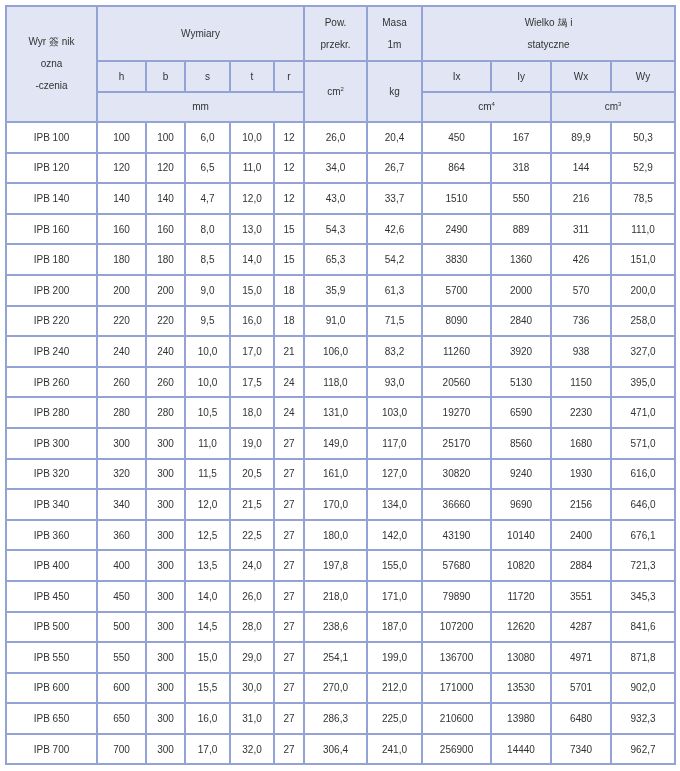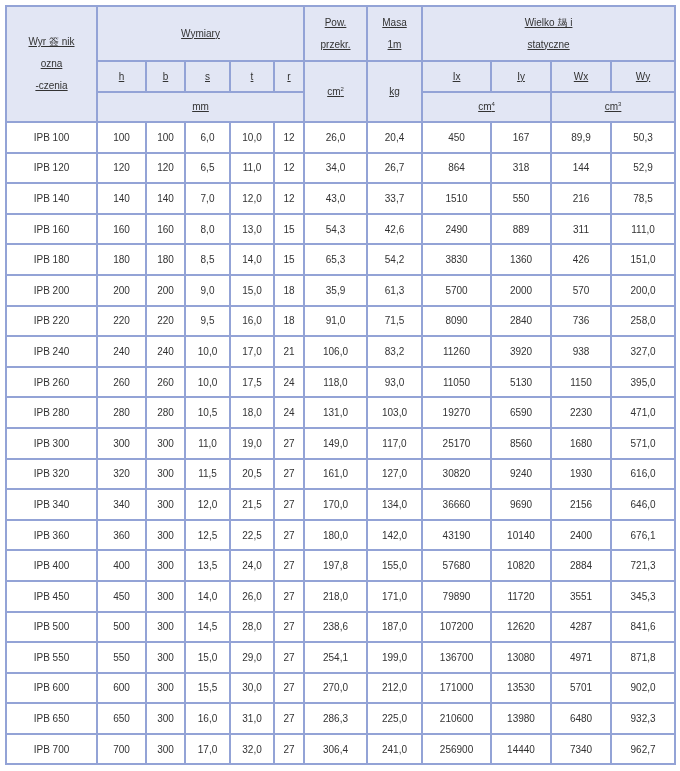--- a/index.html
+++ b/index.html
@@ -31,21 +31,20 @@
       vertical-align: middle;
       padding: 0;
       font-weight: normal;
       white-space: nowrap;
       overflow: hidden;
     }
     table.steel thead th {
       background: #e2e6f4;
       color: #333333;
       line-height: 22px;
-      text-decoration: underline;
     }
     table.steel tbody td {
       background: #ffffff;
       height: 28.6px;
     }
     .hrow1 th { height: 53px; }
     .hrow2 th { height: 29px; }
     .hrow3 th { height: 28px; }
     sup { font-size: 6px; vertical-align: 4px; line-height: 0; }
     .name-cell { padding-left: 2px; }
@@ -135,21 +134,21 @@
           <td>26,7</td>
           <td>864</td>
           <td>318</td>
           <td>144</td>
           <td>52,9</td>
         </tr>
         <tr>
           <td class="name-cell">IPB  140</td>
           <td>140</td>
           <td>140</td>
-          <td>7,0</td>
+          <td>4,7</td>
           <td>12,0</td>
           <td>12</td>
           <td>43,0</td>
           <td>33,7</td>
           <td>1510</td>
           <td>550</td>
           <td>216</td>
           <td>78,5</td>
         </tr>
         <tr>
@@ -224,21 +223,21 @@
         </tr>
         <tr>
           <td class="name-cell">IPB  260</td>
           <td>260</td>
           <td>260</td>
           <td>10,0</td>
           <td>17,5</td>
           <td>24</td>
           <td>118,0</td>
           <td>93,0</td>
-          <td>11050</td>
+          <td>20560</td>
           <td>5130</td>
           <td>1150</td>
           <td>395,0</td>
         </tr>
         <tr>
           <td class="name-cell">IPB  280</td>
           <td>280</td>
           <td>280</td>
           <td>10,5</td>
           <td>18,0</td>

